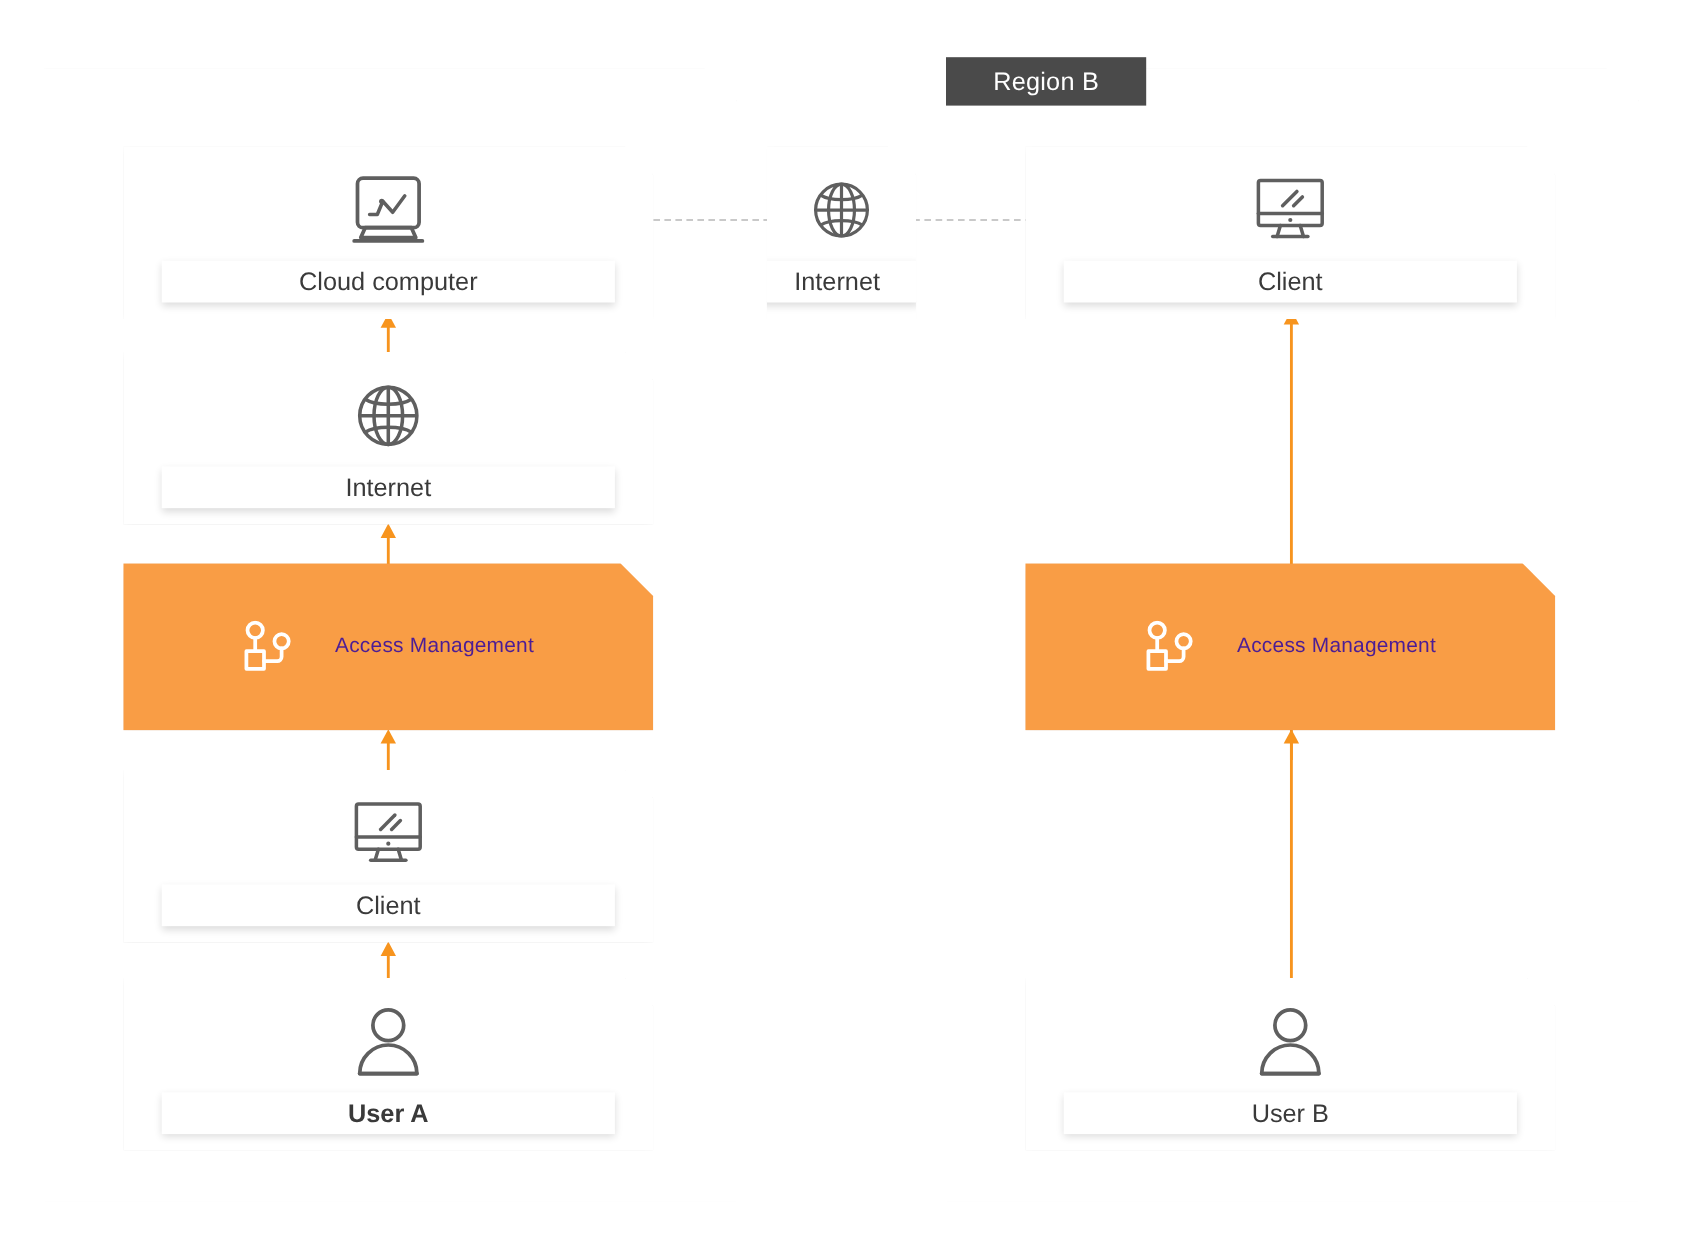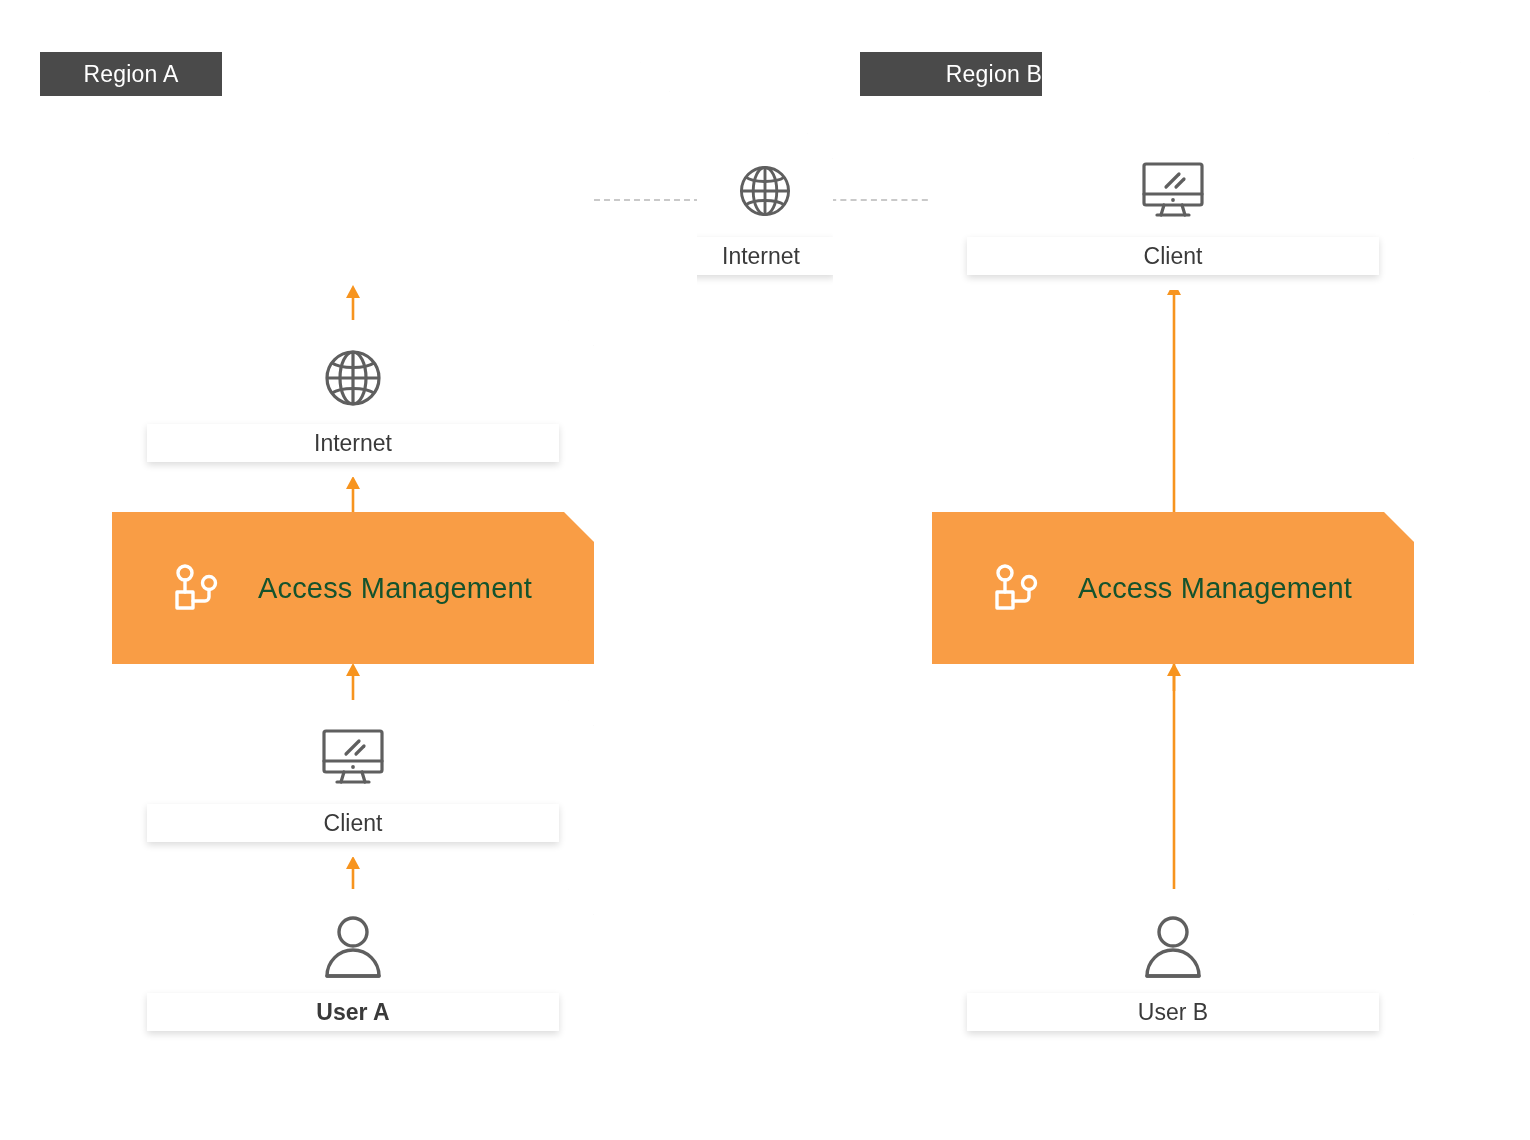--- a/index.html
+++ b/index.html
@@ -83,22 +83,22 @@
     display: flex;
     align-items: center;
     justify-content: center;
   }
   .card-accent .accent-inner {
     display: flex;
     align-items: center;
     gap: 38px;
   }
   .card-accent .accent-text {
-    color: #14532d;
-    font-size: 29px;
+    color: #4c1d95;
+    font-size: 19px;
     letter-spacing: 0.2px;
     white-space: nowrap;
   }
 
   
   .arrow {
     position: absolute;
     z-index: 10;
   }
   .dashed-line {
@@ -157,20 +157,32 @@
     <svg width="24" height="28" viewBox="0 0 24 28">
       <line x1="12" y1="28" x2="12" y2="12" stroke="#f7941e" stroke-width="2.6"></line>
       <polygon points="12,0 19,13 5,13" fill="#f7941e"></polygon>
     </svg>
   </div>
 
   <div class="dashed-line" style="left:594px; top:199px; width:116px;"></div>
 
   <div class="dashed-line" style="left:820px; top:199px; width:118px;"></div>
 
+  <div class="card" style="left:112px; top:133px; width:482px; height:157px;">
+    <div class="card-icon" style="top:20px; height:76px;">
+      <svg width="74" height="70" viewBox="0 0 74 70" fill="none" stroke="#5f5f5f" stroke-width="3.4" stroke-linecap="round" stroke-linejoin="round">
+        <path d="M14 6 h46 a5 5 0 0 1 5 5 v35 a5 5 0 0 1 -5 5 h-46 a5 5 0 0 1 -5 -5 v-35 a5 5 0 0 1 5 -5 z"></path>
+        <polyline points="20,39 27,39 32,27 41,37 52,22" stroke-width="3.2"></polyline>
+        <circle cx="31" cy="27" r="2.4" fill="#5f5f5f" stroke="none"></circle>
+        <path d="M16 51 h42 l4 9 h-50 z"></path>
+        <line x1="6" y1="63" x2="68" y2="63"></line>
+      </svg>
+    </div>
+    <div class="card-label" style="left:35px; right:35px; top:104px;">Cloud computer</div>
+  </div>
 
   <div class="card" style="left:112px; top:320px; width:482px; height:157px;">
     <div class="card-icon" style="top:20px; height:76px;">
       <svg width="64" height="64" viewBox="0 0 64 64" fill="none" stroke="#5f5f5f" stroke-width="3.2">
         <circle cx="32" cy="32" r="26"></circle>
         <ellipse cx="32" cy="32" rx="13" ry="26"></ellipse>
         <line x1="32" y1="6" x2="32" y2="58"></line>
         <line x1="6" y1="32" x2="58" y2="32"></line>
         <path d="M11 17 C20 23, 44 23, 53 17"></path>
         <path d="M11 47 C20 41, 44 41, 53 47"></path>
@@ -268,17 +280,16 @@
     <div class="card-icon" style="top:20px; height:76px;">
       <svg width="62" height="66" viewBox="0 0 62 66" fill="none" stroke="#5f5f5f" stroke-width="3.4" stroke-linecap="round" stroke-linejoin="round">
         <circle cx="31" cy="18" r="14"></circle>
         <path d="M5 62 a26 26 0 0 1 52 0 z" fill="none"></path>
         <line x1="5" y1="62" x2="57" y2="62"></line>
       </svg>
     </div>
     <div class="card-label" style="left:35px; right:35px; top:104px;">User B</div>
   </div>
 
-  <div class="region-label" style="left:40px; top:52px; width:182px;">Region A</div>
-
-  <div class="region-label" style="left:860px; top:52px; width:182px;text-align:right;">Region B</div>
+
+  <div class="region-label" style="left:860px; top:52px; width:182px;">Region B</div>
 
 </div>
 
 </body></html>

